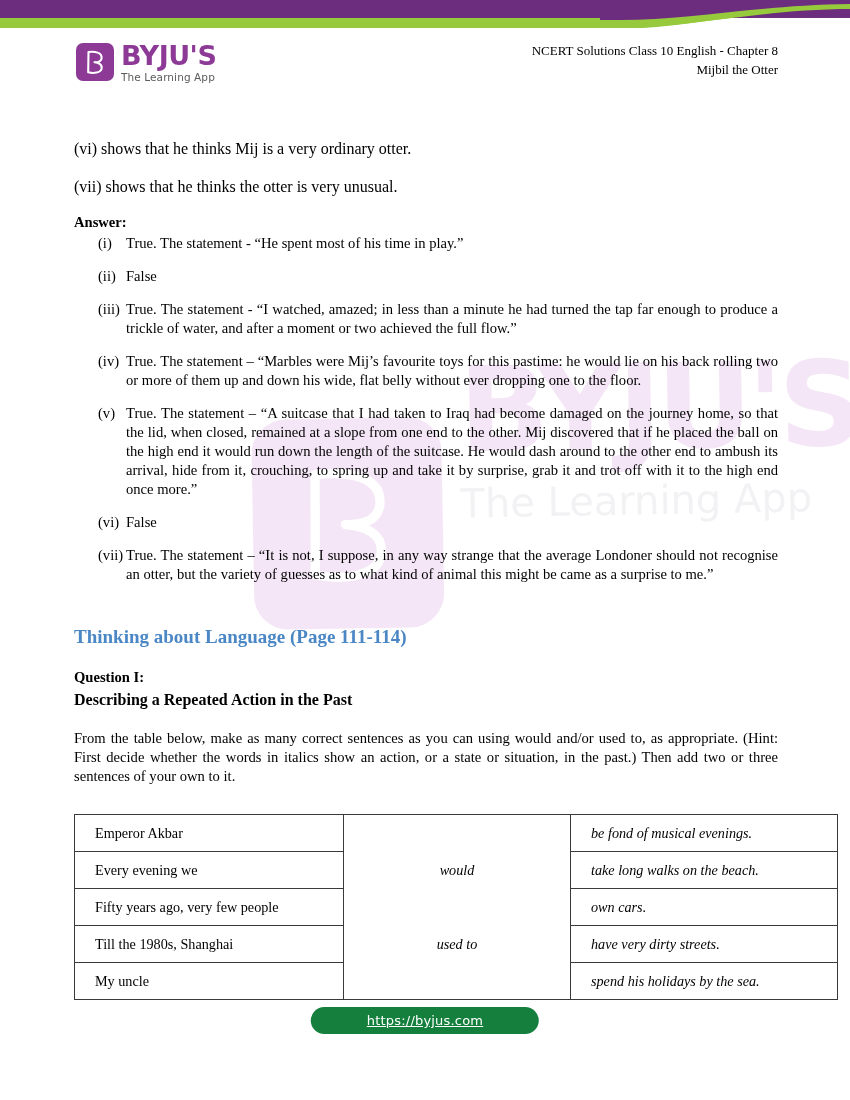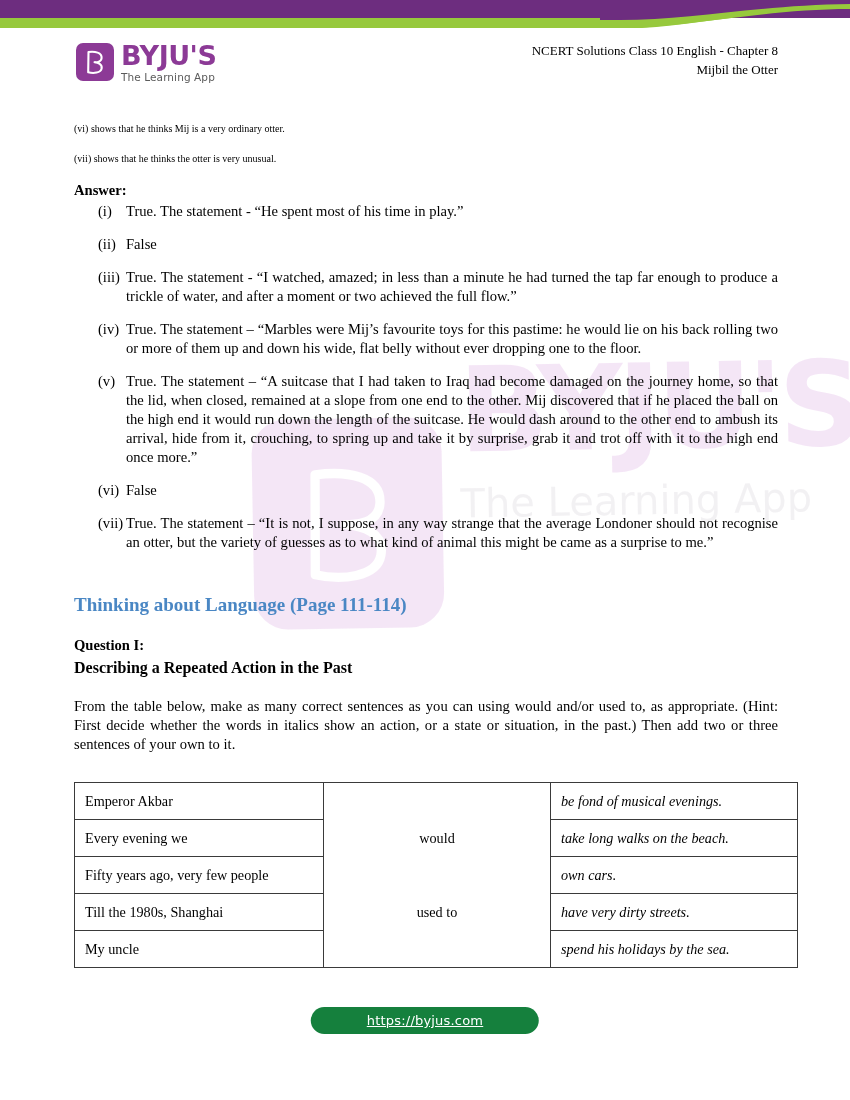--- a/index.html
+++ b/index.html
@@ -129,23 +129,23 @@
 
   
   .content {
     position: absolute;
     left: 74px;
     top: 122px;
     width: 704px;
     z-index: 2;
   }
   .para {
-    font-size: 10px;
+    font-size: 16px;
     line-height: 1.32;
-    margin: 0 0 17px 0;
+    margin: 16px 0 17px 0;
   }
   .answer-label {
     font-size: 14.6px;
     font-weight: bold;
     margin: 4px 0 3px 0;
   }
   .ans-list {
     margin: 0;
     padding: 0;
     list-style: none;
@@ -200,26 +200,26 @@
   
   .sent-table {
     border-collapse: collapse;
     width: 680px;
     margin-top: 4px;
     table-layout: fixed;
   }
   .sent-table td {
     border: 1px solid #3a3a3a;
     font-size: 14.2px;
-    padding: 6px 10px;
+    padding: 6px 20px;
     height: 24px;
     vertical-align: middle;
   }
   .col-subject { width: 228px; }
-  .col-modal   { width: 226px; text-align: center; vertical-align: middle; }
+  .col-modal   { width: 226px; text-align: center; vertical-align: middle; font-style: italic; }
   .col-pred    { width: 226px; font-style: italic; }
   .modal-cell {
     position: relative;
     padding: 0 !important;
     text-align: center;
   }
   .modal-stack {
     display: flex;
     flex-direction: column;
     height: 100%;

